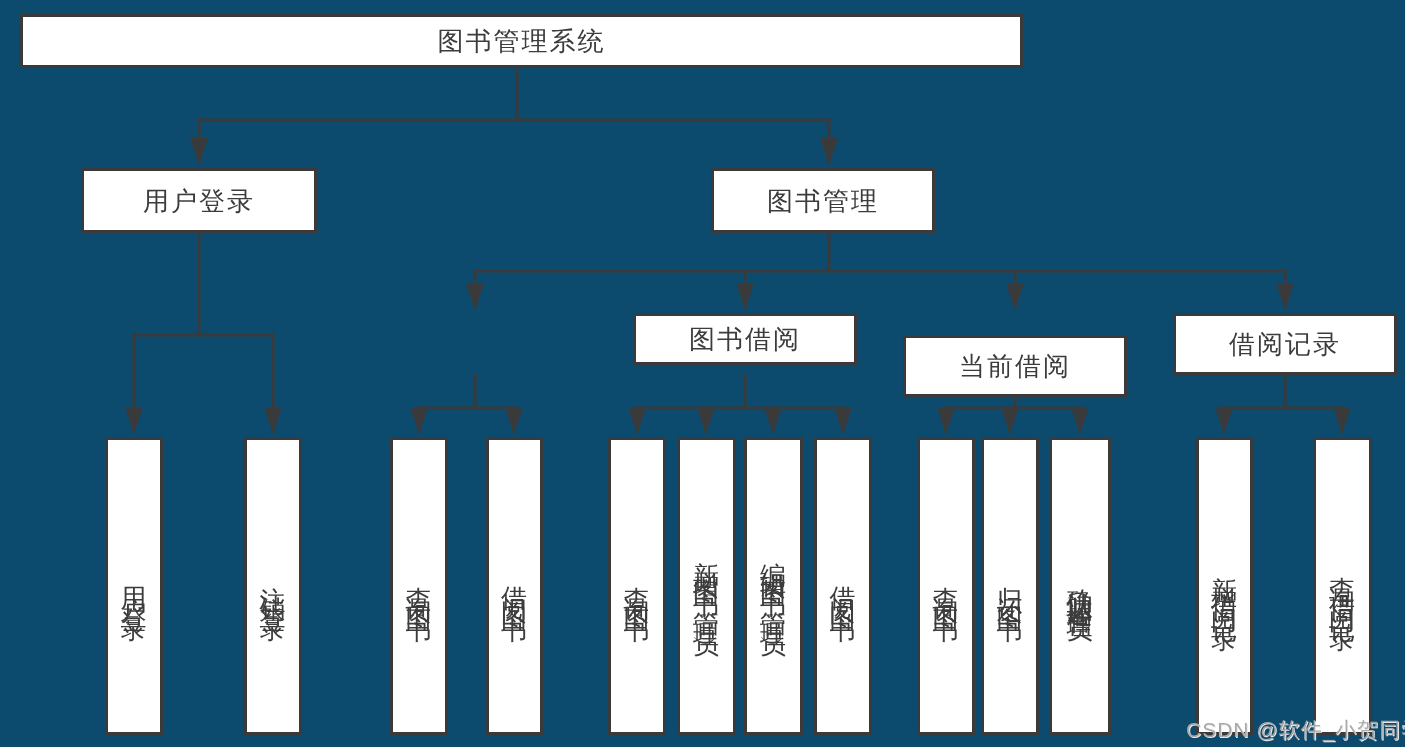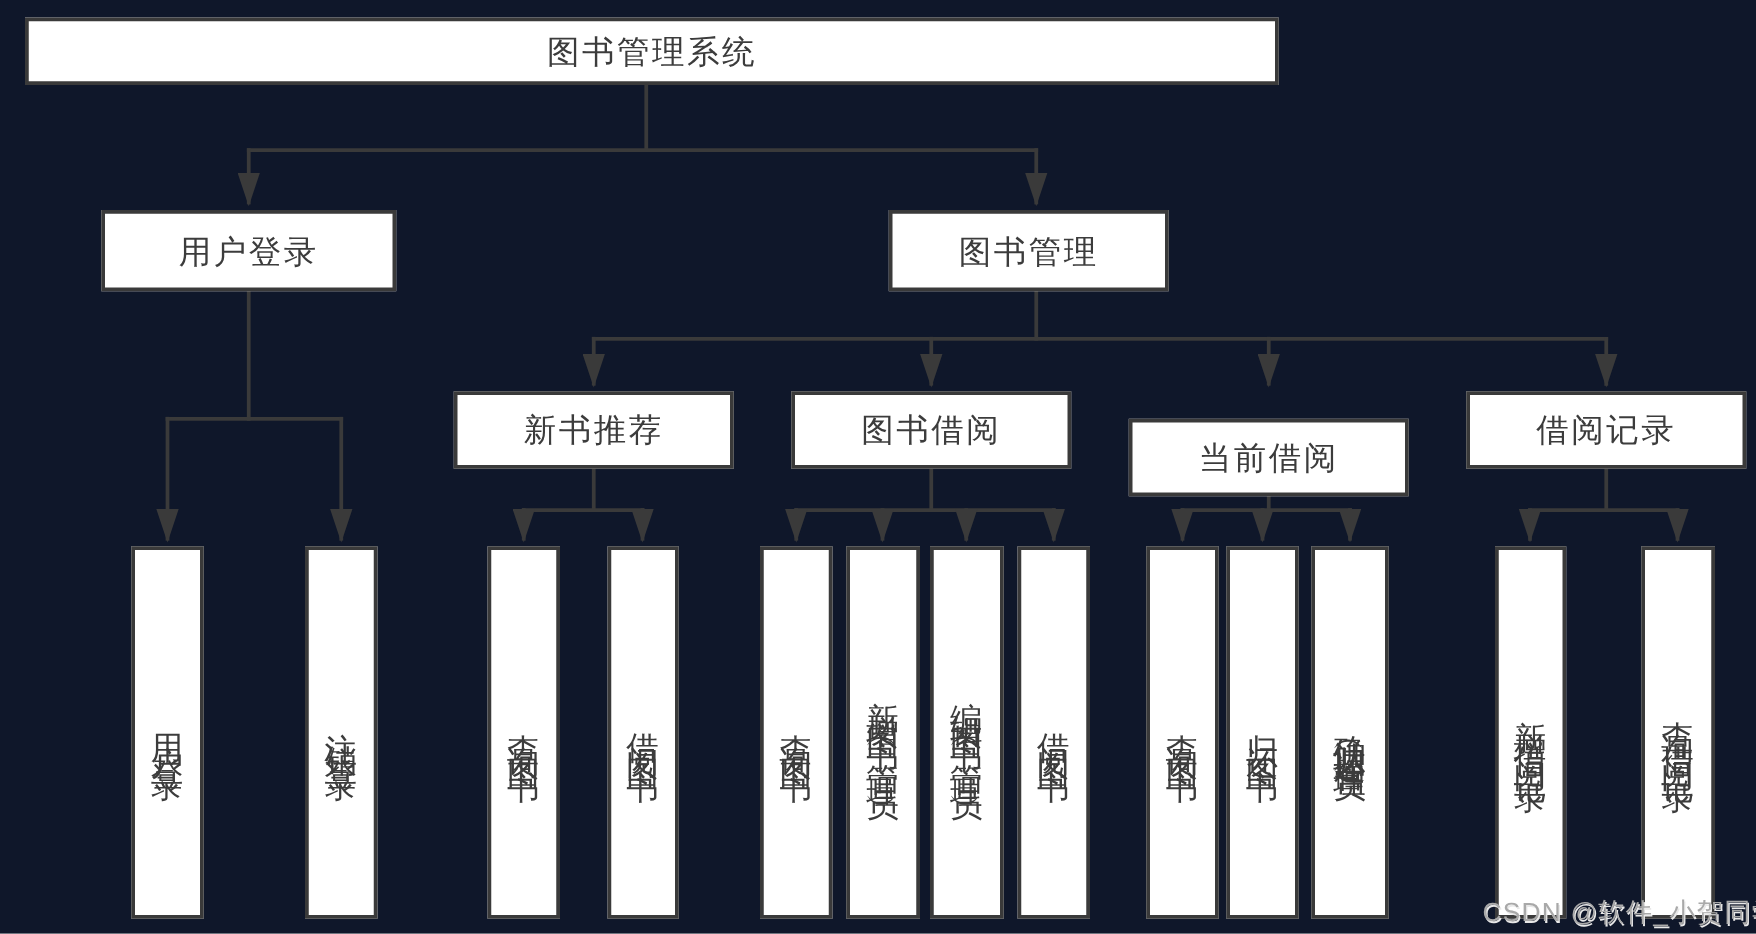--- a/index.html
+++ b/index.html
@@ -5,21 +5,21 @@
   html, body {
     margin: 0;
     padding: 0;
     background: #ffffff;
     font-family: "Liberation Sans", "DejaVu Sans", sans-serif;
   }
   #canvas {
     position: relative;
     width: 1405px;
     height: 747px;
-    background: #0f172a;
+    background: #0c4a6e;
     overflow: hidden;
   }
   #wires {
     position: absolute;
     left: 0; top: 0;
     width: 1405px; height: 747px;
     z-index: 1;
   }
   .box {
     position: absolute;
@@ -34,21 +34,21 @@
     font-size: 26px;
     line-height: 1;
     letter-spacing: 2px;
     white-space: nowrap;
   }
   
   .b-root        { left: 20px;   top: 14px;  width: 1003px; height: 54px; }
   .b-user-login  { left: 81px;   top: 168px; width: 236px;  height: 65px; }
   .b-book-mgmt   { left: 711px;  top: 168px; width: 224px;  height: 65px; }
   .b-new-rec     { left: 363px;  top: 313px; width: 224px;  height: 62px; }
-  .b-borrow      { left: 633px;  top: 313px; width: 224px;  height: 62px; }
+  .b-borrow      { left: 633px;  top: 313px; width: 224px;  height: 52px; }
   .b-current     { left: 903px;  top: 313px; width: 224px;  height: 62px; margin-top: 22px; }
   .b-records     { left: 1173px; top: 313px; width: 224px;  height: 62px; }
   
   .leaf { top: 437px; height: 298px; }
   .leaf .vtext {
     writing-mode: vertical-rl;
     text-orientation: upright;
     letter-spacing: 10px;
     font-size: 26px;
   }
@@ -138,23 +138,20 @@
     <span>图书管理系统</span>
   </div>
 
   <div class="box b-user-login">
     <span>用户登录</span>
   </div>
   <div class="box b-book-mgmt">
     <span>图书管理</span>
   </div>
 
-  <div class="box b-new-rec">
-    <span>新书推荐</span>
-  </div>
   <div class="box b-borrow">
     <span>图书借阅</span>
   </div>
   <div class="box b-current">
     <span>当前借阅</span>
   </div>
   <div class="box b-records">
     <span>借阅记录</span>
   </div>
 

